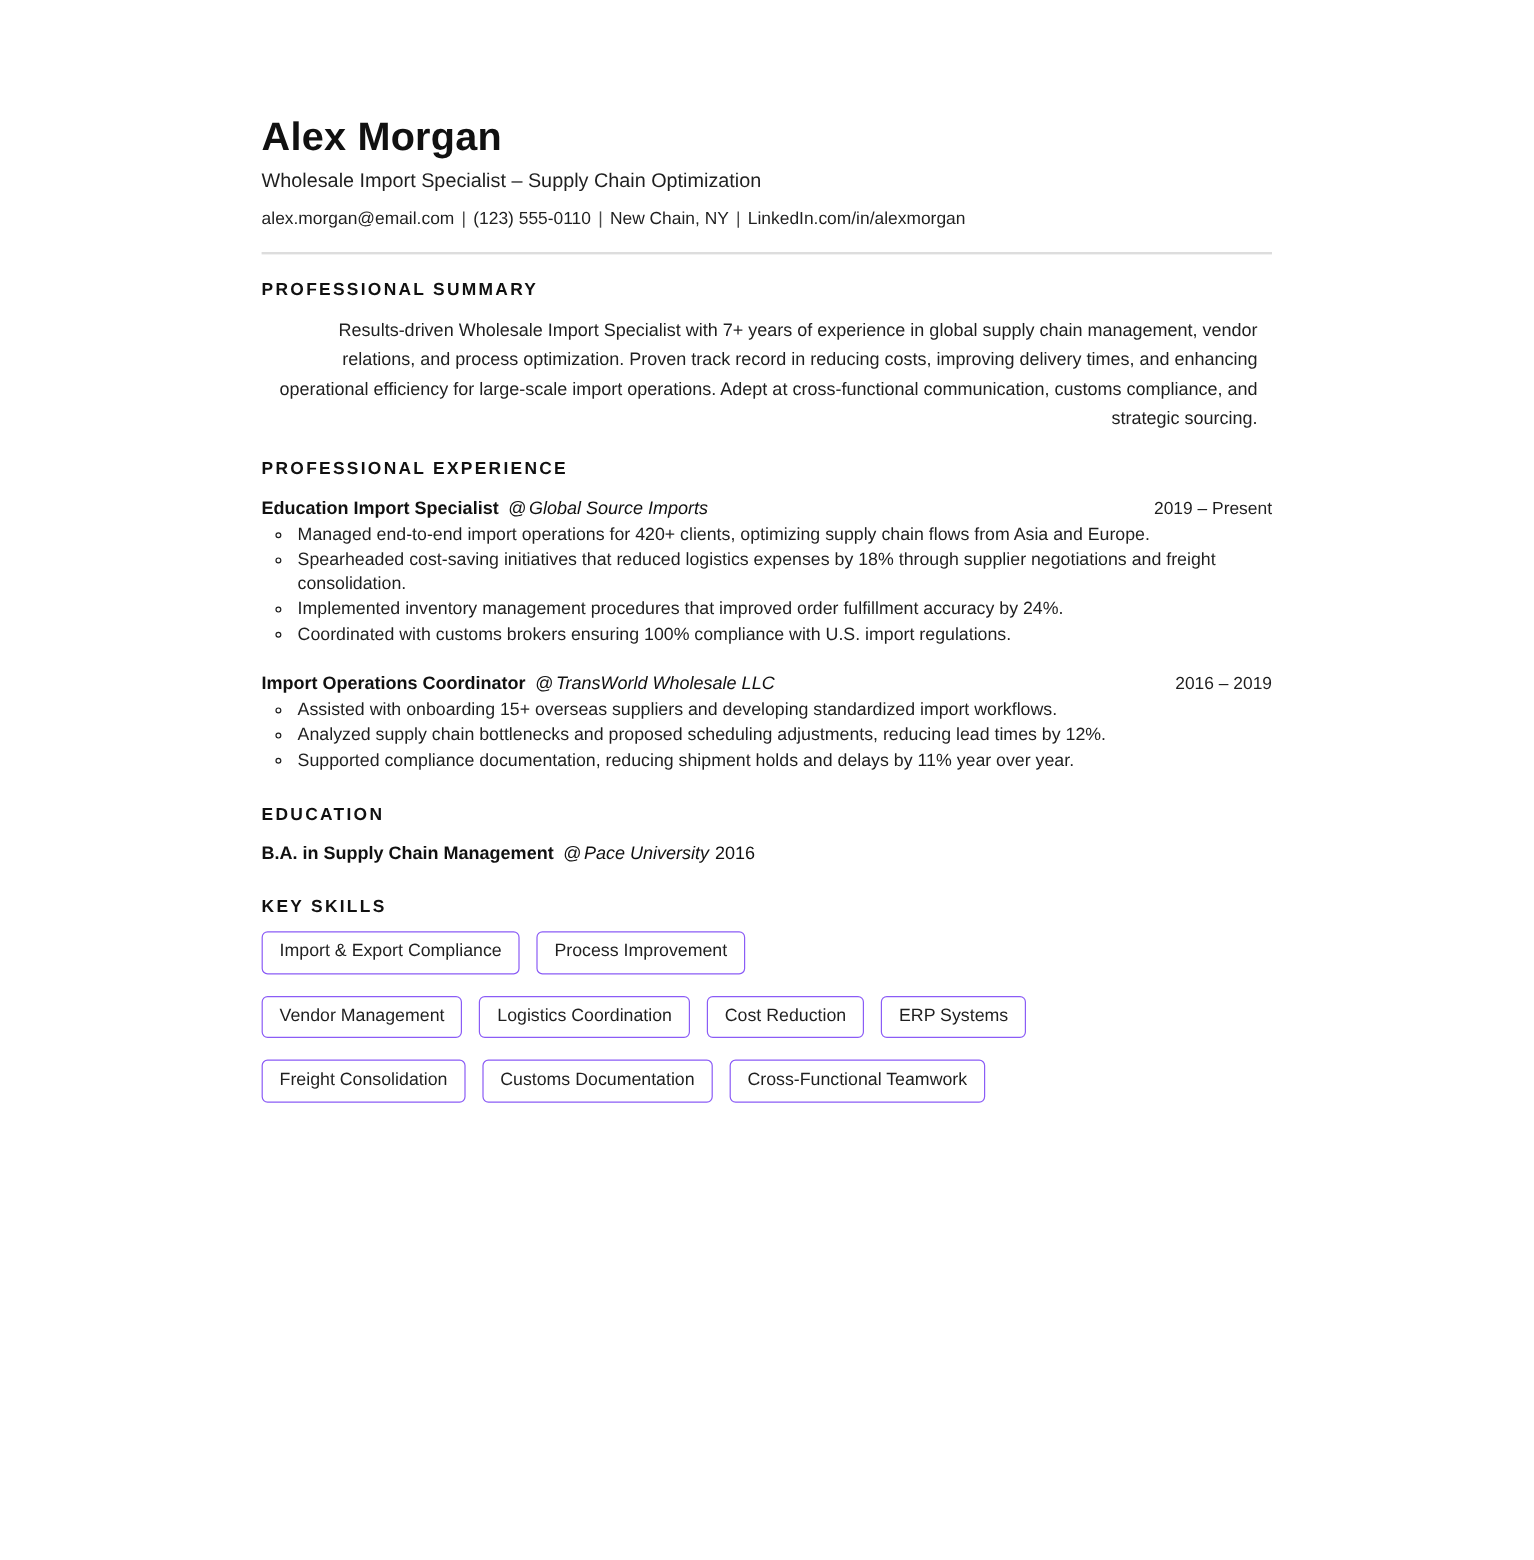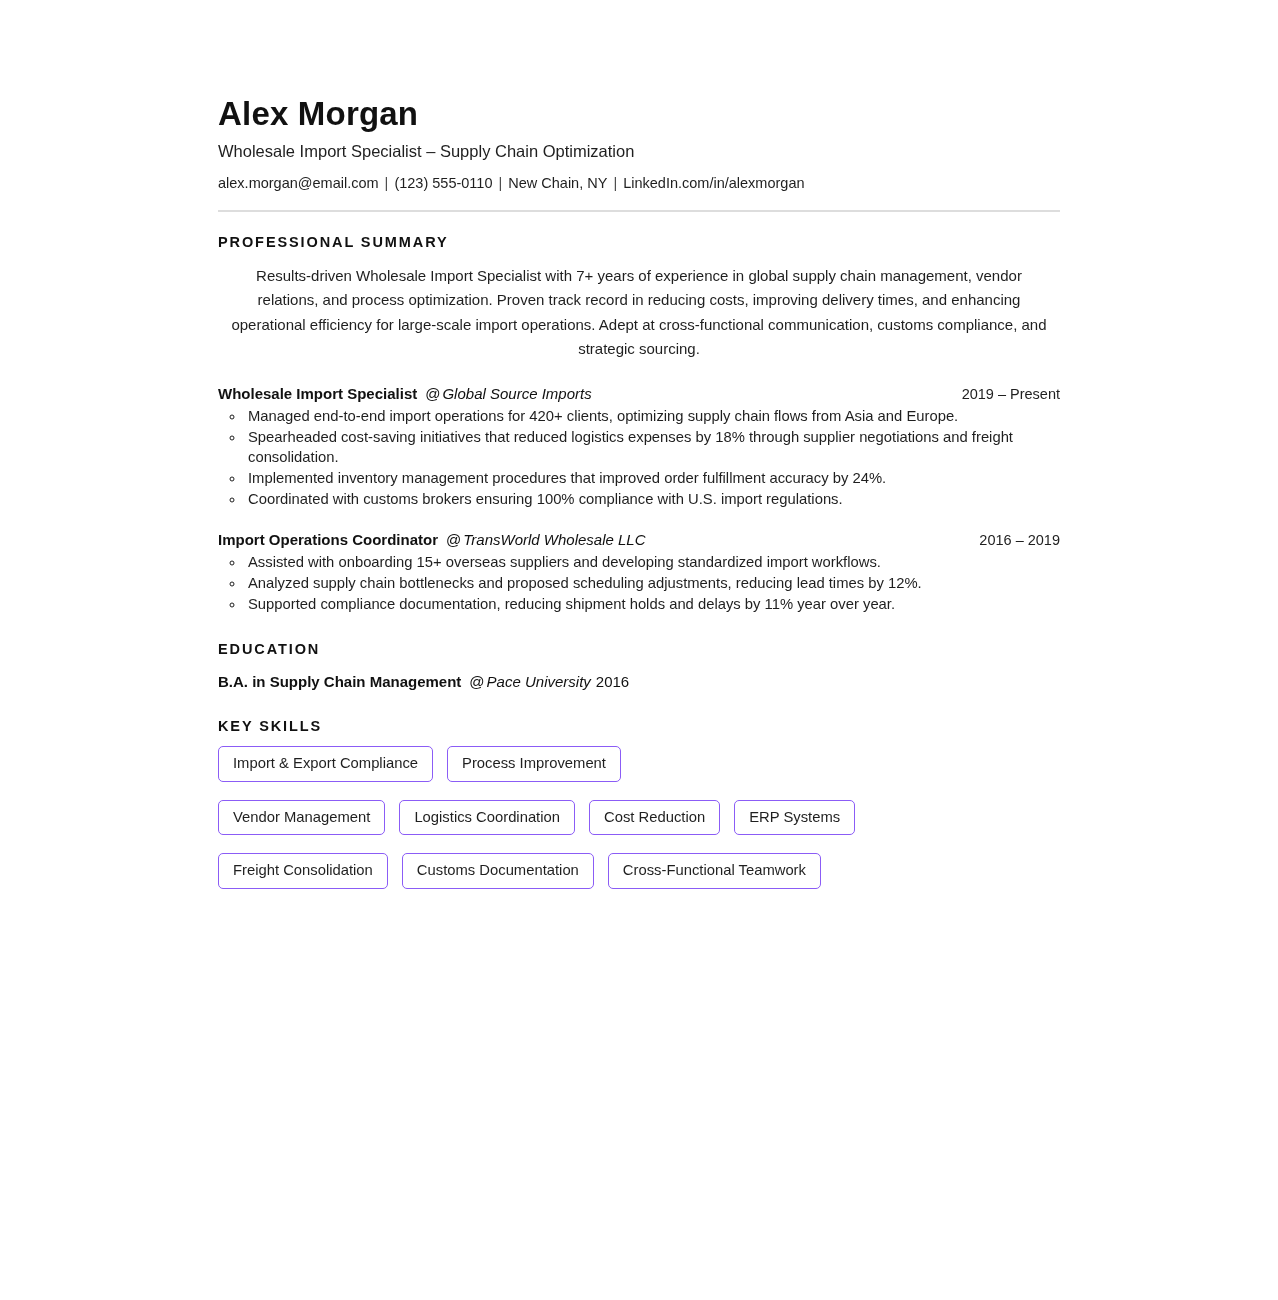--- a/index.html
+++ b/index.html
@@ -74,21 +74,21 @@
     letter-spacing: 1.9px;
     text-transform: uppercase;
     color: #111111;
     margin: 0 0 14px 0;
   }
   .summary-text {
     font-size: 15px;
     line-height: 1.62;
     margin: 12px;
     color: #1f1f1f;
-    text-align: center;
+    text-align: right;
   }
 
   
   .job {
     margin-bottom: 16px;
   }
   .job:last-child {
     margin-bottom: 0;
   }
   .job-header {
@@ -181,25 +181,26 @@
       </div>
       <hr class="rule">
     </div>
 
     <div class="section">
       <div class="section-title">Professional Summary</div>
       <p class="summary-text">Results-driven Wholesale Import Specialist with 7+ years of experience in global supply chain management, vendor relations, and process optimization. Proven track record in reducing costs, improving delivery times, and enhancing operational efficiency for large-scale import operations. Adept at cross-functional communication, customs compliance, and strategic sourcing.</p>
     </div>
 
     <div class="section">
+      <div class="section-title">Professional Experience</div>
 
       <div class="job">
         <div class="job-header">
           <div class="job-head-left">
-            <span class="job-title">Wholesale Import Specialist</span><span class="at-sym">@</span><span class="job-company">Global Source Imports</span>
+            <span class="job-title">Education Import Specialist</span><span class="at-sym">@</span><span class="job-company">Global Source Imports</span>
           </div>
           <div class="job-dates">2019 – Present</div>
         </div>
         <ul class="bullets">
           <li>Managed end-to-end import operations for 420+ clients, optimizing supply chain flows from Asia and Europe.</li>
           <li>Spearheaded cost-saving initiatives that reduced logistics expenses by 18% through supplier negotiations and freight consolidation.</li>
           <li>Implemented inventory management procedures that improved order fulfillment accuracy by 24%.</li>
           <li>Coordinated with customs brokers ensuring 100% compliance with U.S. import regulations.</li>
         </ul>
       </div>

